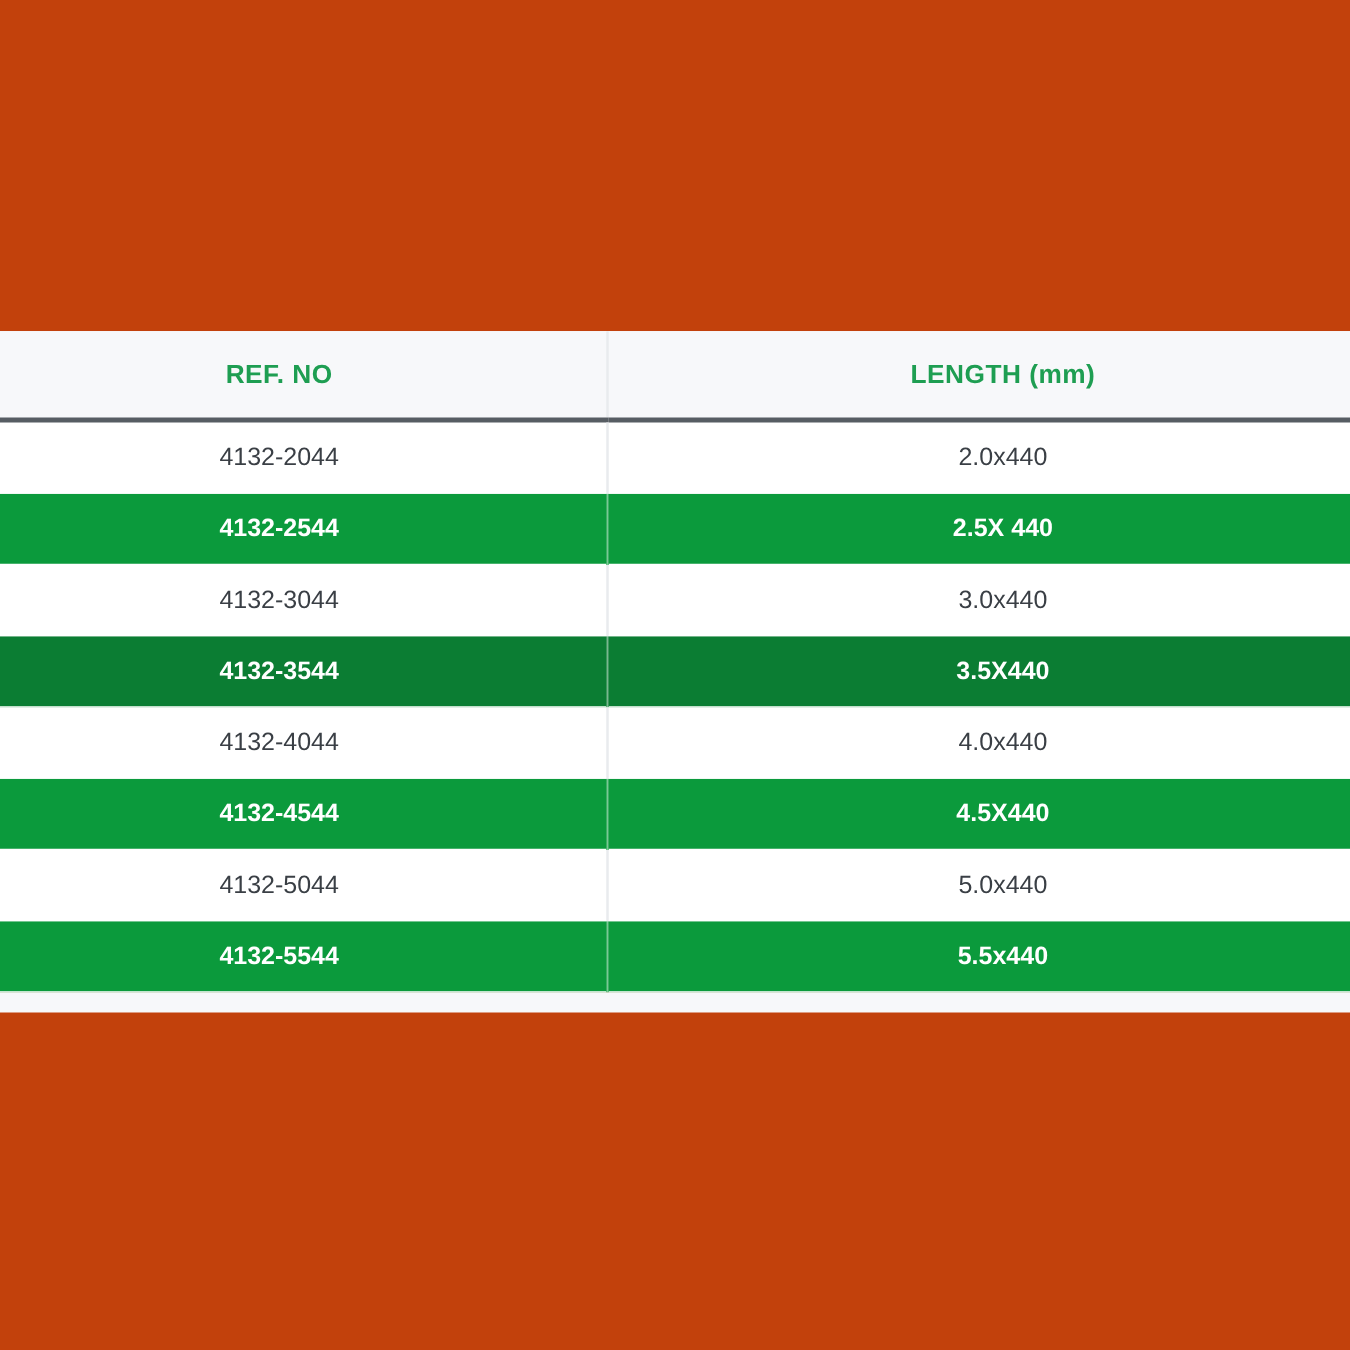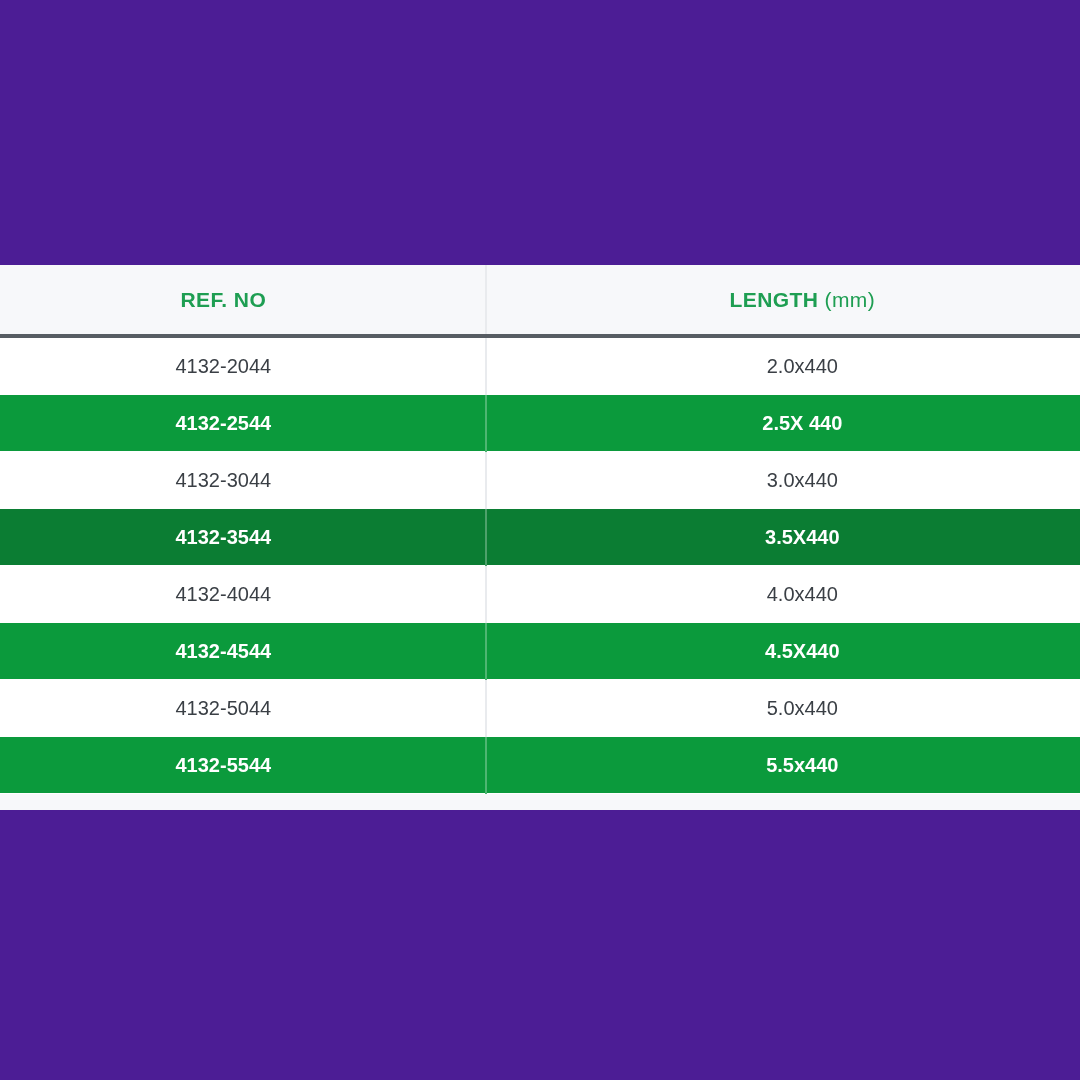--- a/index.html
+++ b/index.html
@@ -9,21 +9,21 @@
     height: 1080px;
     background: #ffffff;
     font-family: "Liberation Sans", sans-serif;
     overflow: hidden;
   }
 
   #stage {
     position: relative;
     width: 1080px;
     height: 1080px;
-    background: #4c1d95;
+    background: #c2410c;
   }
 
   
   .spec-table-wrap {
     position: absolute;
     left: -38px;
     top: 265px;
     width: 1156px;
   }
 
@@ -52,21 +52,21 @@
     padding: 23px 8px 22px 8px;
     border-bottom: 4px solid #575d63;
     vertical-align: middle;
   }
 
   thead th.col-head-ref {
     border-right: 2px solid #e9ebee;
   }
 
   thead th .unit {
-    font-weight: normal;
+    font-weight: bold;
     text-align: center;
   }
 
   
   tbody td {
     font-size: 20px;
     text-align: center;
     padding: 16px 8px 16px 8px;
     height: 24px;
     vertical-align: middle;

